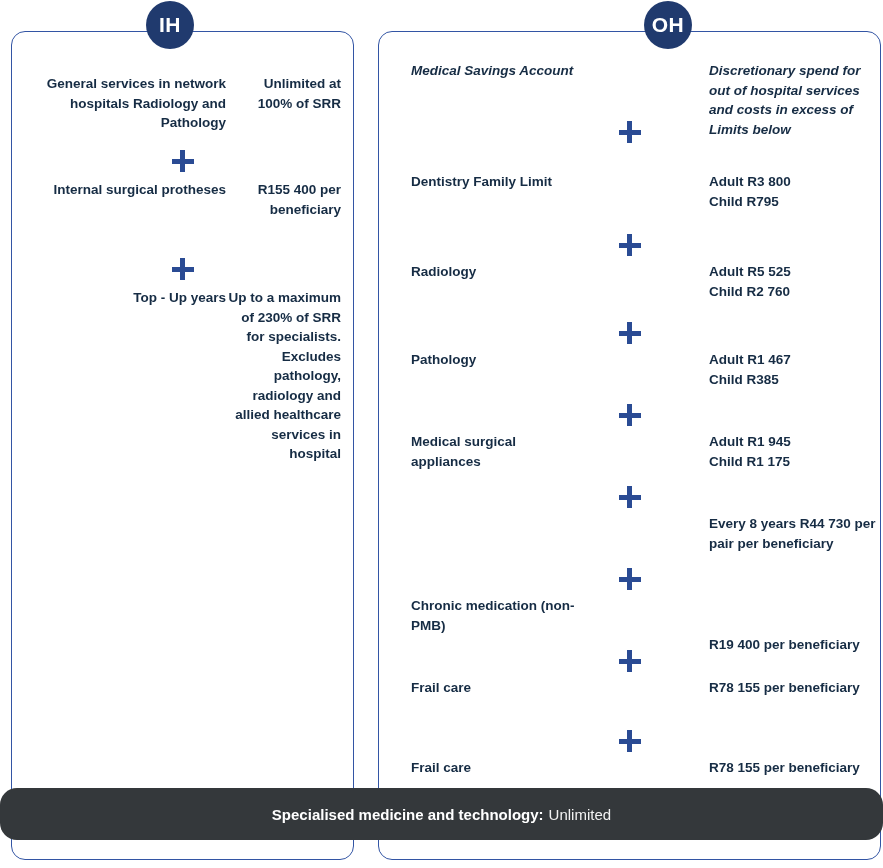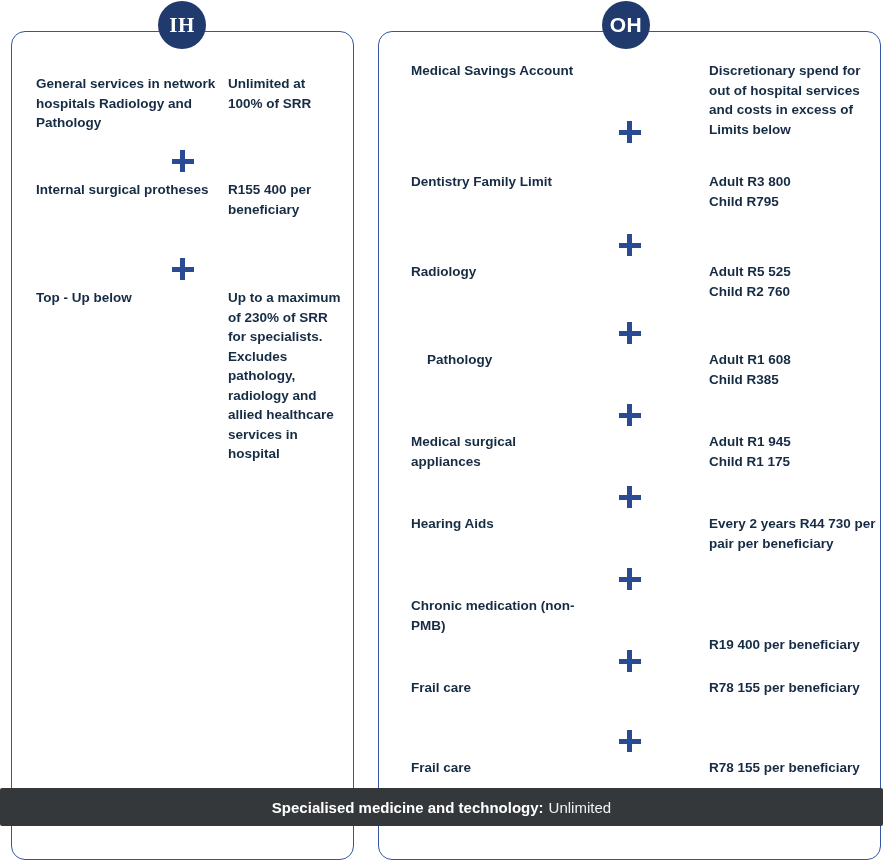--- a/index.html
+++ b/index.html
@@ -28,66 +28,66 @@
     width:48px;height:48px;
     border-radius:50%;
     background:#203a6e;
     color:#ffffff;
     font-size:21px;
     font-weight:700;
     letter-spacing:0.5px;
     display:flex;align-items:center;justify-content:center;
     z-index:2;
   }
-  .badge-ih{left:158px;font-family:Liberation Serif, serif;}
-  .badge-oh{left:602px;text-align:right;}
+  .badge-ih{left:146px;}
+  .badge-oh{left:644px;text-align:right;}
   .rows{display:flex;flex-direction:column;box-sizing:border-box;height:100%;}
-  .panel-ih .rows{padding:42px 12px 0 24px;}
+  .panel-ih .rows{padding:42px 12px 0 24px;text-align:right;}
   .panel-oh .rows{padding:29px 4px 0 32px;}
   .row{display:flex;align-items:flex-start;}
   .label, .value{
     color:#162c44;
     font-size:13.5px;
     font-weight:700;
     line-height:19.5px;
   }
   .value{white-space:pre-line;}
   .panel-ih .label{width:190px;flex:none;}
   .panel-ih .value{width:113px;flex:none;margin-left:auto;}
   .panel-oh .label{width:170px;flex:none;}
   .panel-oh .value{width:167px;flex:none;margin-left:auto;}
   
   .row-ih-1{height:68px;}
   .row-ih-2{height:70px;}
-  .row-oh-1{height:54px;}
+  .row-oh-1{height:54px;font-style:italic;}
   .row-oh-2{height:56px;margin-top:23px;}
   .row-oh-3{height:54px;justify-content:center;}
-  .row-oh-4{height:48px;margin-left:16px;}
+  .row-oh-4{height:48px;}
   .row-oh-5{height:48px;}
   .row-oh-6{height:48px;}
   .row-oh-7{height:48px;flex-direction:column;}
   .row-oh-8{height:46px;}
   .plus-row{display:flex;justify-content:center;flex:none;}
   .panel-ih .plus-row{margin:8px -12px 8px -24px;}
   .panel-oh .plus-row{margin:6px -4px 6px -32px;}
   .plus{position:relative;width:22px;height:22px;flex:none;}
   .plus::before{
     content:"";position:absolute;left:0;right:0;top:8.5px;height:5px;
     background:#2a4b94;
   }
   .plus::after{
     content:"";position:absolute;top:0;bottom:0;left:8.5px;width:5px;
     background:#2a4b94;
   }
   .footer-bar{
     position:absolute;
     left:0;top:788px;
-    width:883px;height:38px;
+    width:883px;height:52px;
     background:#34383b;
-    border-radius:2px;
+    border-radius:17px;
     display:flex;align-items:center;justify-content:center;
     z-index:3;
     box-sizing:border-box;
   }
   .footer-bar .f-label{color:#ffffff;font-size:15px;font-weight:700;}
   .footer-bar .f-value{color:#f2f2f2;font-size:15px;font-weight:400;margin-left:5px;}
 </style>
 </head>
 <body>
 
@@ -108,21 +108,21 @@
       <div class="row row-ih-2">
         <div class="label">Internal surgical protheses</div>
         <div class="value">R155 400 per beneficiary</div>
       </div>
 
       <div class="plus-row">
         <span class="plus"></span>
       </div>
 
       <div class="row">
-        <div class="label">Top - Up below</div>
+        <div class="label">Top - Up years</div>
         <div class="value">Up to a maximum of 230% of SRR for specialists. Excludes pathology, radiology and allied healthcare services in hospital</div>
       </div>
 
     </div>
   </div>
 
   <div class="panel panel-oh">
     <div class="rows">
 
       <div class="row row-oh-1">
@@ -149,41 +149,40 @@
         <div class="value">Adult R5 525
 Child R2 760</div>
       </div>
 
       <div class="plus-row">
         <span class="plus"></span>
       </div>
 
       <div class="row row-oh-4">
         <div class="label">Pathology</div>
-        <div class="value">Adult R1 608
+        <div class="value">Adult R1 467
 Child R385</div>
       </div>
 
       <div class="plus-row">
         <span class="plus"></span>
       </div>
 
       <div class="row row-oh-5">
         <div class="label">Medical surgical appliances</div>
         <div class="value">Adult R1 945
 Child R1 175</div>
       </div>
 
       <div class="plus-row">
         <span class="plus"></span>
       </div>
 
       <div class="row row-oh-6">
-        <div class="label">Hearing Aids</div>
-        <div class="value">Every 2 years R44 730 per pair per beneficiary</div>
+        <div class="value">Every 8 years R44 730 per pair per beneficiary</div>
       </div>
 
       <div class="plus-row">
         <span class="plus"></span>
       </div>
 
       <div class="row row-oh-7">
         <div class="label">Chronic medication (non-PMB)</div>
         <div class="value">R19 400 per beneficiary</div>
       </div>

